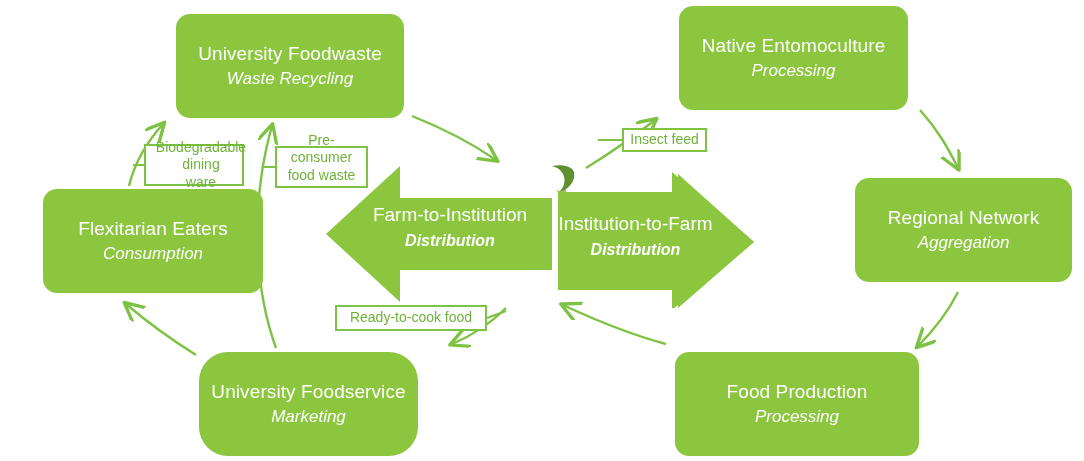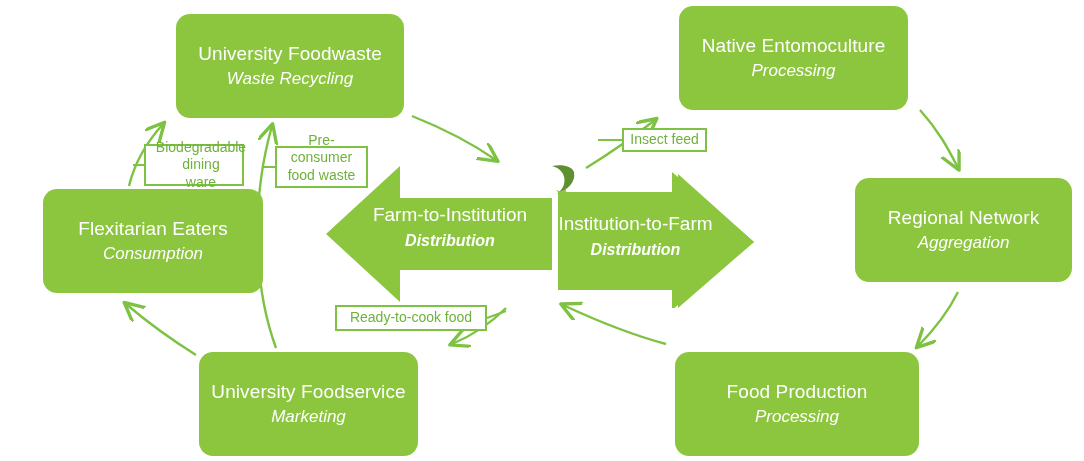--- a/index.html
+++ b/index.html
@@ -45,21 +45,21 @@
     font-weight: 400;
     line-height: 1.45;
     white-space: nowrap;
   }
 
   
   #node-university-foodwaste { left: 176px; top: 14px;  width: 228px; height: 104px; }
   #node-native-entomoculture { left: 679px; top: 6px;   width: 229px; height: 104px; }
   #node-regional-network     { left: 855px; top: 178px; width: 217px; height: 104px; }
   #node-food-production      { left: 675px; top: 352px; width: 244px; height: 104px; }
-  #node-university-foodservice { left: 199px; top: 352px; width: 219px; height: 104px; }
+  #node-university-foodservice { left: 199px; top: 352px; width: 219px; height: 104px; border-radius: 29px; }
   #node-flexitarian-eaters   { left: 8px;   top: 189px; width: 220px; height: 104px; margin-left: 35px; }
 
   
   #center-arrows {
     position: absolute;
     left: 320px;
     top: 160px;
     width: 440px;
     height: 148px;
   }

